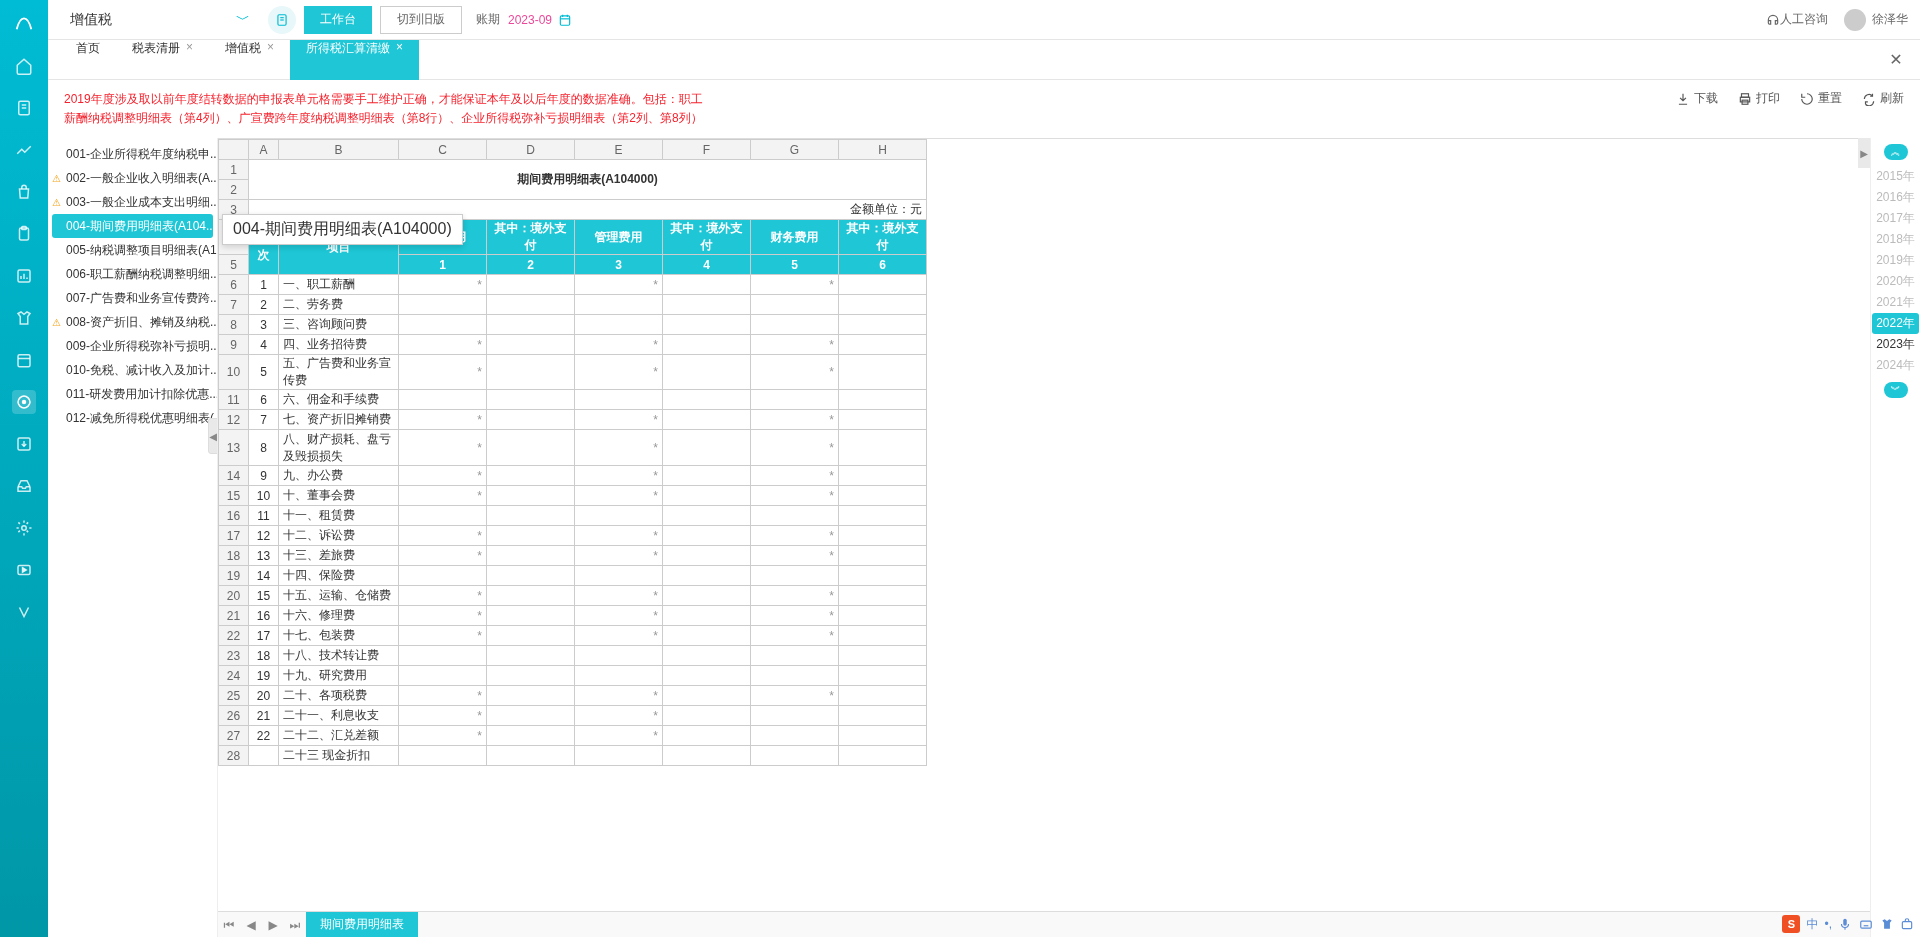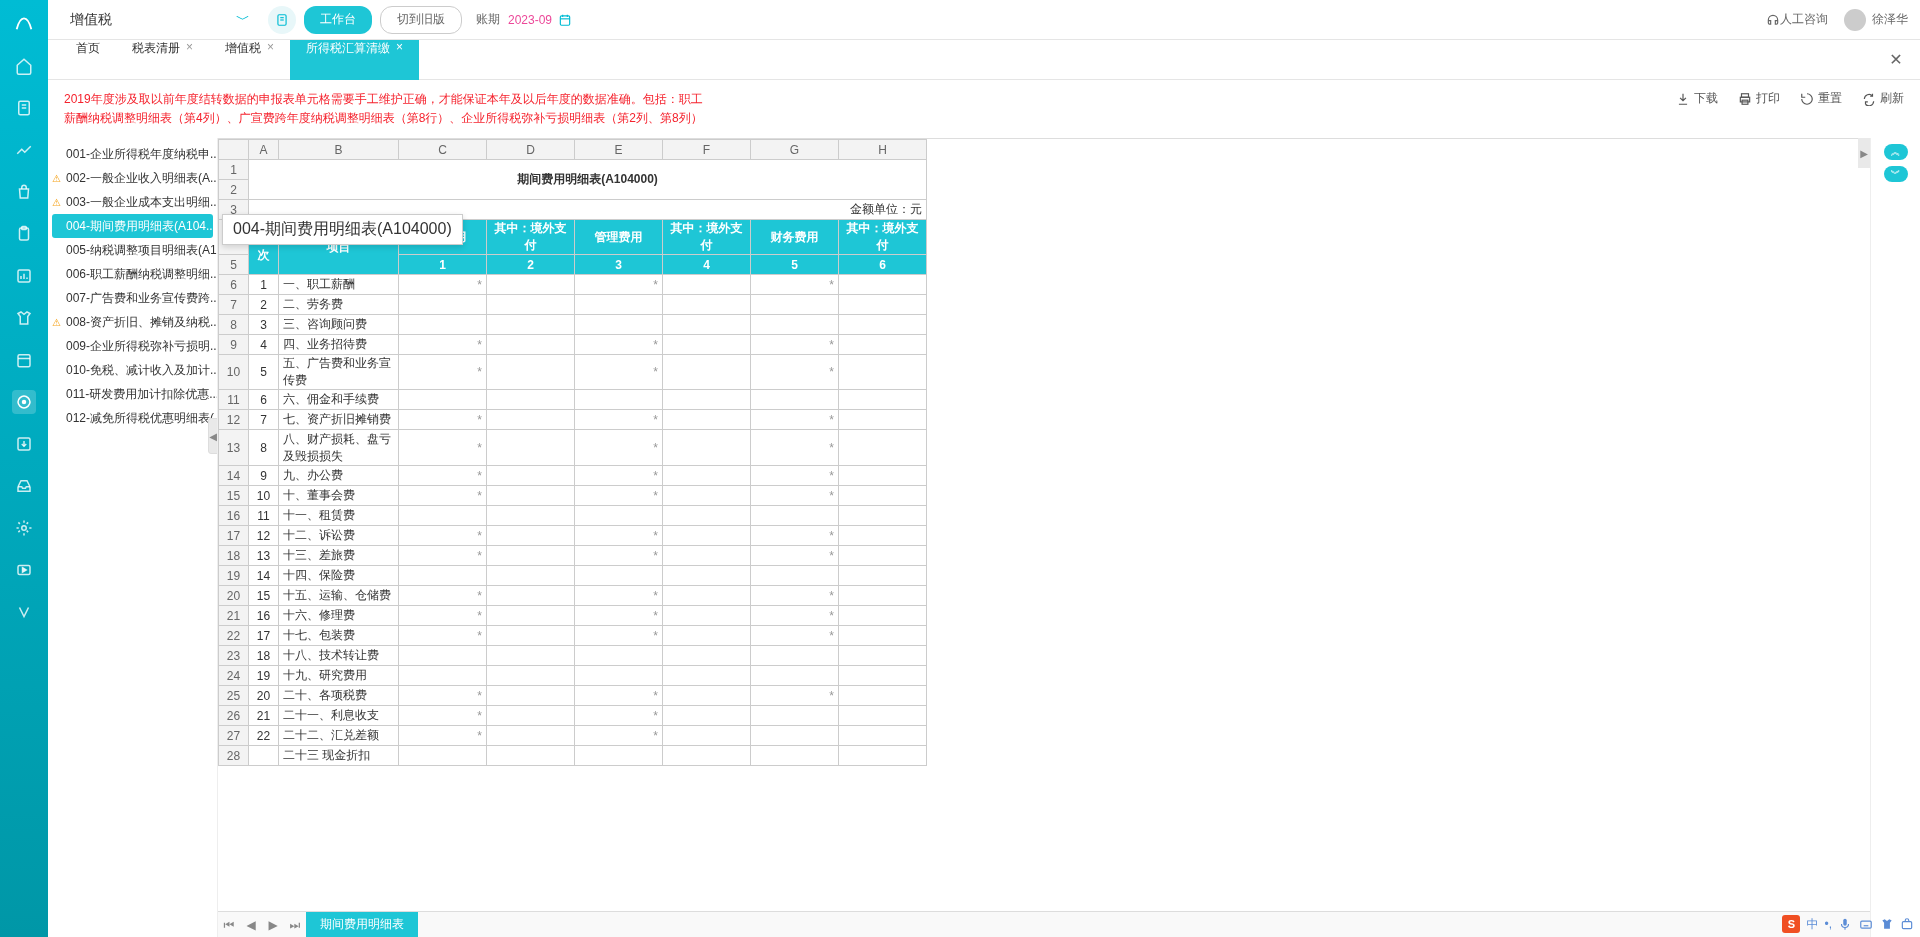--- a/index.html
+++ b/index.html
@@ -6,21 +6,21 @@
 body { font-family: "Microsoft YaHei", Arial, sans-serif; font-size: 12px; color: #333; background: #f5f5f5; overflow: hidden; }
 .app { display: flex; height: 100vh; }
 .left-rail { width: 48px; background: linear-gradient(180deg, #00bcd4 0%, #0097a7 100%); display: flex; flex-direction: column; align-items: center; padding-top: 8px; gap: 18px; }
 .left-rail .logo { width: 28px; height: 28px; display: flex; align-items: center; justify-content: center; color: #fff; }
 .left-rail .rail-icon { width: 24px; height: 24px; display: flex; align-items: center; justify-content: center; color: rgba(255,255,255,0.8); cursor: pointer; }
 .left-rail .rail-icon.active { color: #fff; background: rgba(255,255,255,0.2); border-radius: 4px; }
 .main { flex: 1; display: flex; flex-direction: column; background: #fff; }
 .topbar { height: 40px; display: flex; align-items: center; padding: 0 12px; border-bottom: 1px solid #e5e5e5; background: #fff; }
 .module-select { width: 200px; height: 28px; display: flex; align-items: center; padding: 0 10px; color: #333; font-size: 14px; cursor: pointer; }
 .module-select .chev { margin-left: auto; color: #00bcd4; }
-.top-btn { height: 28px; padding: 0 16px; border-radius: 12px; display: flex; align-items: center; font-size: 12px; cursor: pointer; margin-left: 8px; }
+.top-btn { height: 28px; padding: 0 16px; border-radius: 0; display: flex; align-items: center; font-size: 12px; cursor: pointer; margin-left: 8px; }
 .top-btn.doc { background: #e8f7f9; color: #00bcd4; width: 28px; padding: 0; justify-content: center; border-radius: 50%; }
 .top-btn.primary { background: #1ec6d6; color: #fff; }
 .top-btn.outline { border: 1px solid #ccc; color: #666; background: #fff; }
 .period-label { margin-left: 14px; color: #666; }
 .period-val { margin-left: 8px; color: #ec4899; }
 .cal-icon { margin-left: 6px; color: #00bcd4; cursor: pointer; }
 .topbar-right { margin-left: auto; display: flex; align-items: center; gap: 16px; color: #666; }
 .consult { display: flex; align-items: center; cursor: pointer; }
 .user { display: flex; align-items: center; gap: 6px; cursor: pointer; }
 .avatar { width: 22px; height: 22px; border-radius: 50%; background: #ccc; }
@@ -620,20 +620,32 @@
             <div class="sheet-nav">◀</div>
             <div class="sheet-nav">▶</div>
             <div class="sheet-nav">⏭</div>
             <div class="sheet-tab">期间费用明细表</div>
             <div class="hscroll"></div>
           </div>
         </div>
 
         <div class="year-rail">
           <div class="year-scroll">︽</div>
+          <div id="years-host">
+              <div class="year">2015年</div>
+              <div class="year">2016年</div>
+              <div class="year">2017年</div>
+              <div class="year">2018年</div>
+              <div class="year">2019年</div>
+              <div class="year">2020年</div>
+              <div class="year">2021年</div>
+              <div class="year active">2022年</div>
+              <div class="year enabled">2023年</div>
+              <div class="year">2024年</div>
+            </div>
           <div class="year-scroll">︾</div>
         </div>
       </div>
     </div>
   </div>
 </div>
 
 <div class="ime-bar">
   <div class="ime-icon">S</div>
   <span class="ime-item">中</span>

